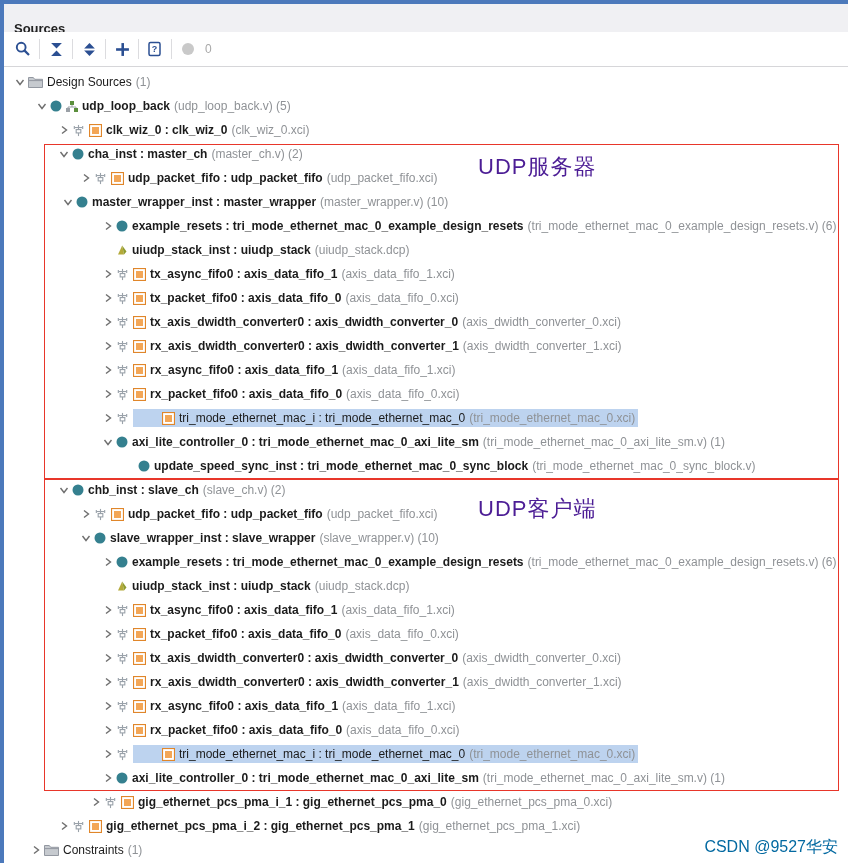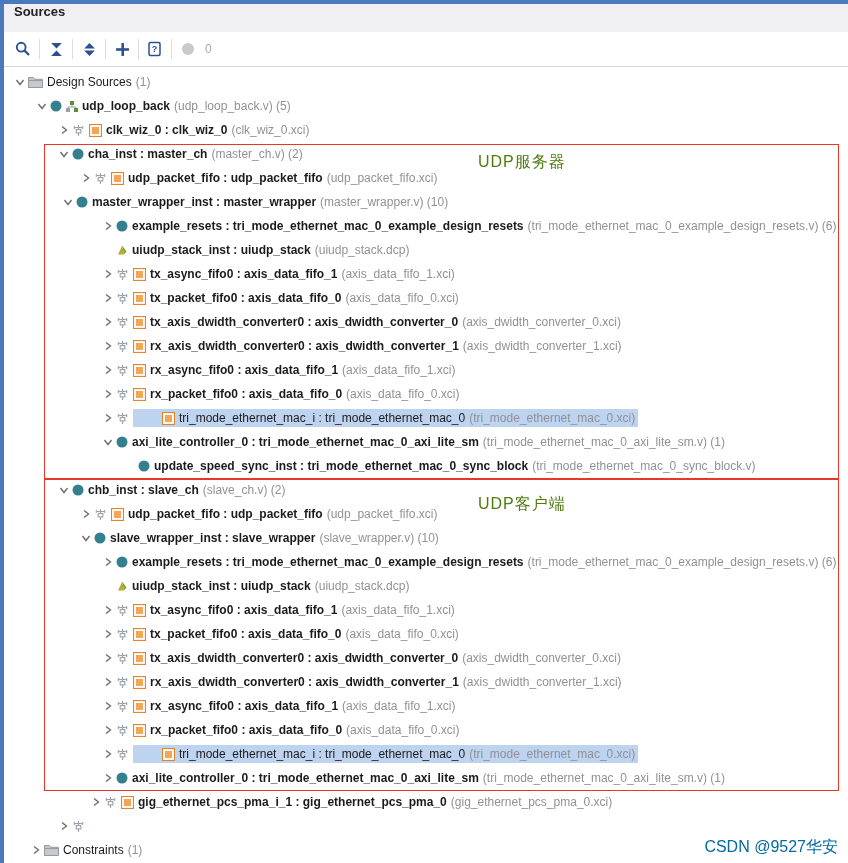--- a/index.html
+++ b/index.html
@@ -3,21 +3,21 @@
 <meta charset="utf-8">
 <style>
   html,body{margin:0;padding:0;background:#fff;}
   #panel{position:relative;width:848px;height:863px;background:#fff;overflow:hidden;
          font-family:"Liberation Sans","DejaVu Sans",sans-serif;}
   
   .edge-top{position:absolute;left:0;top:0;width:848px;height:4px;background:#4c79bb;}
   .edge-left{position:absolute;left:0;top:0;width:4px;height:863px;background:#4c79bb;}
   
   #titlebar{position:absolute;left:4px;top:4px;right:0;height:33px;background:#f0f0f3;
-            border-bottom:1px solid #cfd0d4;display:flex;align-items:flex-start;padding-left:10px;box-sizing:border-box;}
+            border-bottom:1px solid #cfd0d4;display:flex;align-items:flex-end;padding-left:10px;box-sizing:border-box;}
   #titlebar .t{font-size:13px;font-weight:bold;color:#222;}
   
   #toolbar{position:absolute;left:4px;top:32px;right:0;height:35px;background:#fff;
            border-bottom:1px solid #d6d6d9;display:flex;align-items:center;padding-left:6px;box-sizing:border-box;}
   .tbtn{width:26px;height:26px;display:inline-flex;align-items:center;justify-content:center;cursor:pointer;}
   .tsep{width:1px;height:20px;background:#dcdcdf;margin:0 3px;}
   .badge-num{font-size:12px;color:#a8a8a8;margin-left:4px;}
   
   #tree{position:absolute;left:4px;top:70px;right:0;bottom:0;background:#fff;}
   .trow{height:24px;display:flex;align-items:center;white-space:nowrap;overflow:hidden;
@@ -26,21 +26,21 @@
   .icn{display:inline-flex;align-items:center;justify-content:center;margin-right:4px;flex:0 0 auto;}
   .selreg{display:inline-flex;align-items:center;padding:2px 3px 2px 0;}
   .trow.sel .selreg{background:#bdd3ef;padding-left:29px;}
   .nm{color:#1b1b1b;}
   .nm.b{font-weight:bold;}
   .mt{color:#8f9296;margin-left:4px;}
   
   .ann-box{position:absolute;border:1.5px solid #e8362a;pointer-events:none;}
   #box1{left:44px;top:144px;width:793px;height:333px;}
   #box2{left:44px;top:479px;width:793px;height:310px;}
-  .ann-label{position:absolute;color:#4d7c0f;font-size:16px;letter-spacing:1px;}
+  .ann-label{position:absolute;color:#4c1d95;font-size:22px;letter-spacing:1px;}
   #label1{left:478px;top:152px;}
   #label2{left:478px;top:494px;}
   
   #watermark{position:absolute;right:10px;bottom:5px;font-size:16px;color:#0369a1;}
 </style>
 </head>
 <body>
 
 <div id="panel">
   <div class="edge-top"></div>
@@ -815,20 +815,30 @@
           <svg width="13" height="13" viewBox="0 0 14 14">
             <g stroke="#9aa2aa" fill="none" stroke-width="1.2">
               <path d="M7 1 v12"></path>
               <path d="M2.5 3.8 h9"></path>
               <path d="M2.5 2.2 v3.2"></path>
               <path d="M11.5 2.2 v3.2"></path>
               <rect x="4.5" y="6" width="5" height="3.6" fill="#fff"></rect>
             </g>
           </svg>
         </span>
+        <span class="selreg">
+          <span class="icn">
+            <svg width="13" height="13" viewBox="0 0 13 13">
+              <rect x="0.5" y="0.5" width="12" height="12" fill="#fff" stroke="#e0862a" stroke-width="1.2"></rect>
+              <rect x="3" y="3" width="7" height="7" fill="#f3a656"></rect>
+            </svg>
+          </span>
+          <span class="nm b">gig_ethernet_pcs_pma_i_2 : gig_ethernet_pcs_pma_1</span>
+          <span class="mt">(gig_ethernet_pcs_pma_1.xci)</span>
+        </span>
       </div>
       <div class="trow" style="padding-left: 24px;">
         <span class="chev">
           <svg width="10" height="10" viewBox="0 0 10 10">
             <path d="M3 1.5 L7.5 5 L3 8.5" fill="none" stroke="#6e6e6e" stroke-width="1.4"></path>
           </svg>
         </span>
         <span class="selreg">
           <span class="icn">
             <svg width="15" height="12" viewBox="0 0 15 12">

